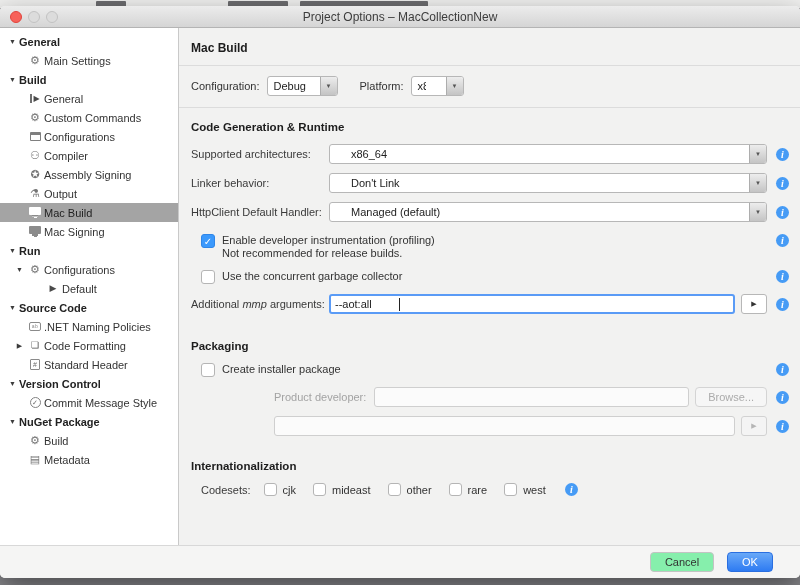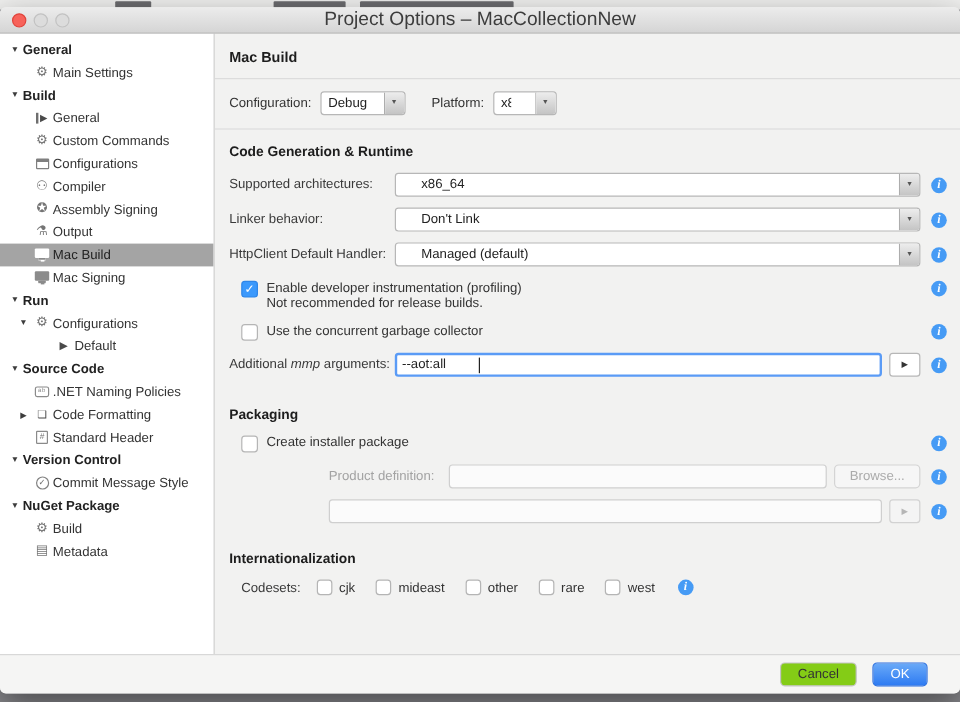--- a/index.html
+++ b/index.html
@@ -13,21 +13,21 @@
   .bg-mark { position:absolute; top:1px; height:6px; background:#4b4b4f; border-radius:1px; opacity:.8; }
 
   
   .window { position:absolute; top:6px; left:0; width:800px; height:572px;
             border-radius:5px; background:#f2f2f1; box-shadow:0 10px 28px rgba(0,0,0,.45);
             display:flex; flex-direction:column; overflow:hidden; }
 
   .titlebar { height:22px; flex:none; background:linear-gradient(#ececec,#d5d5d5);
               border-bottom:1px solid #b4b4b4; position:relative;
               display:flex; align-items:center; justify-content:center; }
-  .title { font-size:16px; color:#3d3d3d; }
+  .title { font-size:12px; color:#3d3d3d; }
   .lights { position:absolute; left:10px; top:5px; display:flex; gap:6px; }
   .light { width:12px; height:12px; border-radius:50%; }
   .light.red { background:#f7625a; border:1px solid #e0443c; }
   .light.dim { background:#dcdcdc; border:1px solid #c2c2c2; }
 
   .body { flex:1; display:flex; min-height:0; }
 
   
   .sidebar { width:179px; flex:none; background:#fff; border-right:1px solid #c9c9c9; padding-top:4px; overflow:hidden; }
   .tree-row { height:19px; display:flex; align-items:center; white-space:nowrap; cursor:default; }
@@ -87,21 +87,21 @@
   
   .tinput { height:20px; background:#fff; border:1px solid #b7b7b7; border-radius:3px; display:flex; align-items:center; padding:0 5px; color:#222; }
   .tinput.focus { border:2px solid #5a9bf6; padding:0 4px;gap:27px; }
   .caret { width:1px; height:13px; background:#222; margin-left:0.5px; }
   .tinput.dis { background:#fbfbfb; border-color:#cfcfcf; }
   .grow { flex:1; }
 
   .mini-btn { width:26px; height:20px; flex:none; margin-left:6px; background:#fff; border:1px solid #b7b7b7; border-radius:3px;
               display:inline-flex; align-items:center; justify-content:center; font-size:7px; color:#333; }
   .mini-btn.dis { background:#f4f4f4; color:#b5b5b5; border-color:#d2d2d2; }
-  .btn { height:20px; border:1px solid #c3c3c3; border-radius:4px; background:#84cc16; padding:0 12px;
+  .btn { height:20px; border:1px solid #c3c3c3; border-radius:4px; background:#86efac; padding:0 12px;
          display:inline-flex; align-items:center; justify-content:center; font-size:11px; color:#333; }
   .btn.dis { color:#ababab; background:#f6f6f6; border-color:#d4d4d4; margin-left:6px; }
 
   .sub-indent { margin-left:95px; }
   .sub-indent .flabel { width:100px; }
 
   
   .codesets { display:flex; align-items:center; margin:0 11px 10px 22px; }
   .codesets .cs-label { margin-right:13px; color:#3a3a3a; }
   .cs-item { display:flex; align-items:center; margin-right:17px; }
@@ -365,21 +365,21 @@
 
         <div class="section-h" style="margin-top:17px;">Packaging</div>
 
         <div class="cbrow">
           <span class="cb"></span>
           <span class="cblabel">Create installer package</span>
           <span class="info">i</span>
         </div>
 
         <div class="frow sub-indent">
-          <span class="flabel dis">Product definition:</span>
+          <span class="flabel dis">Product developer:</span>
           <div class="tinput dis grow">
               <span></span>
             </div>
           <span class="btn dis">Browse...</span>
           <span class="info">i</span>
         </div>
 
         <div class="frow sub-indent">
           <div class="tinput dis grow">
               <span></span>

